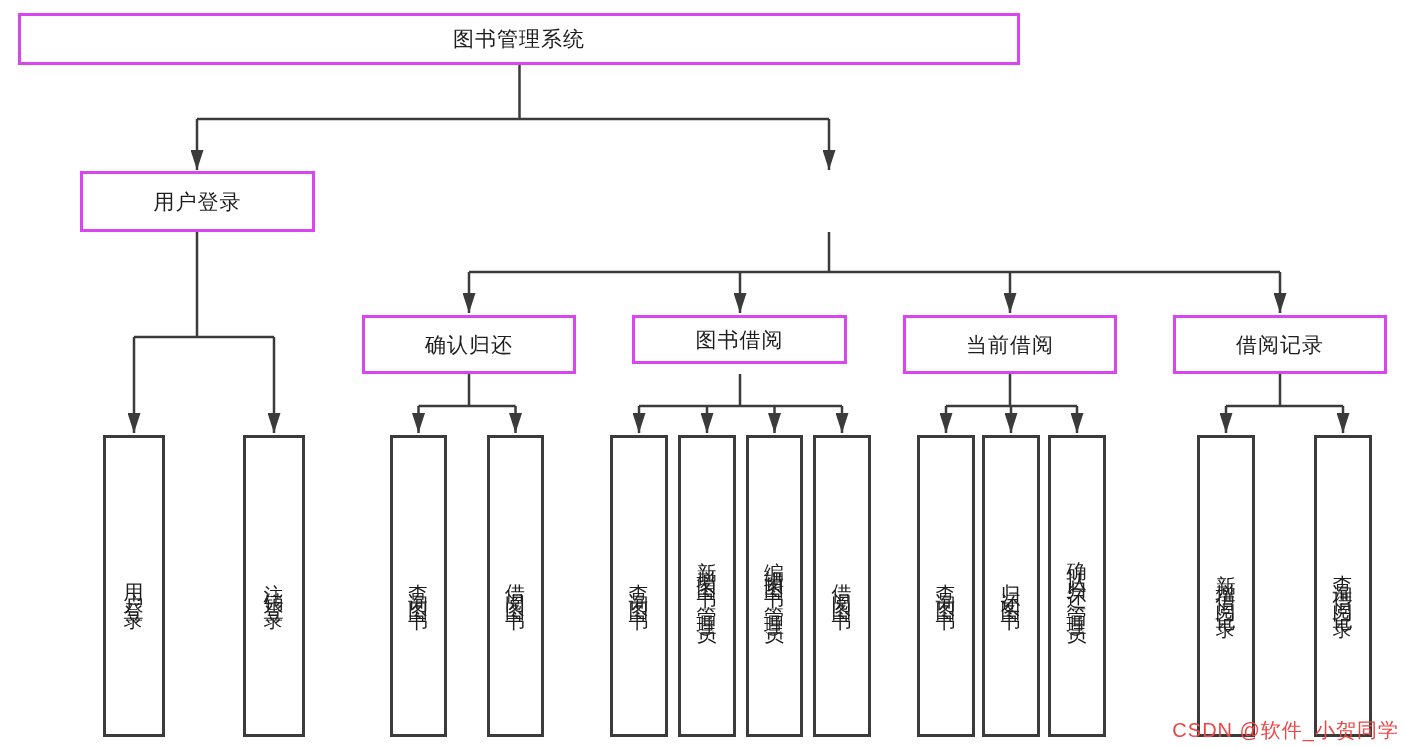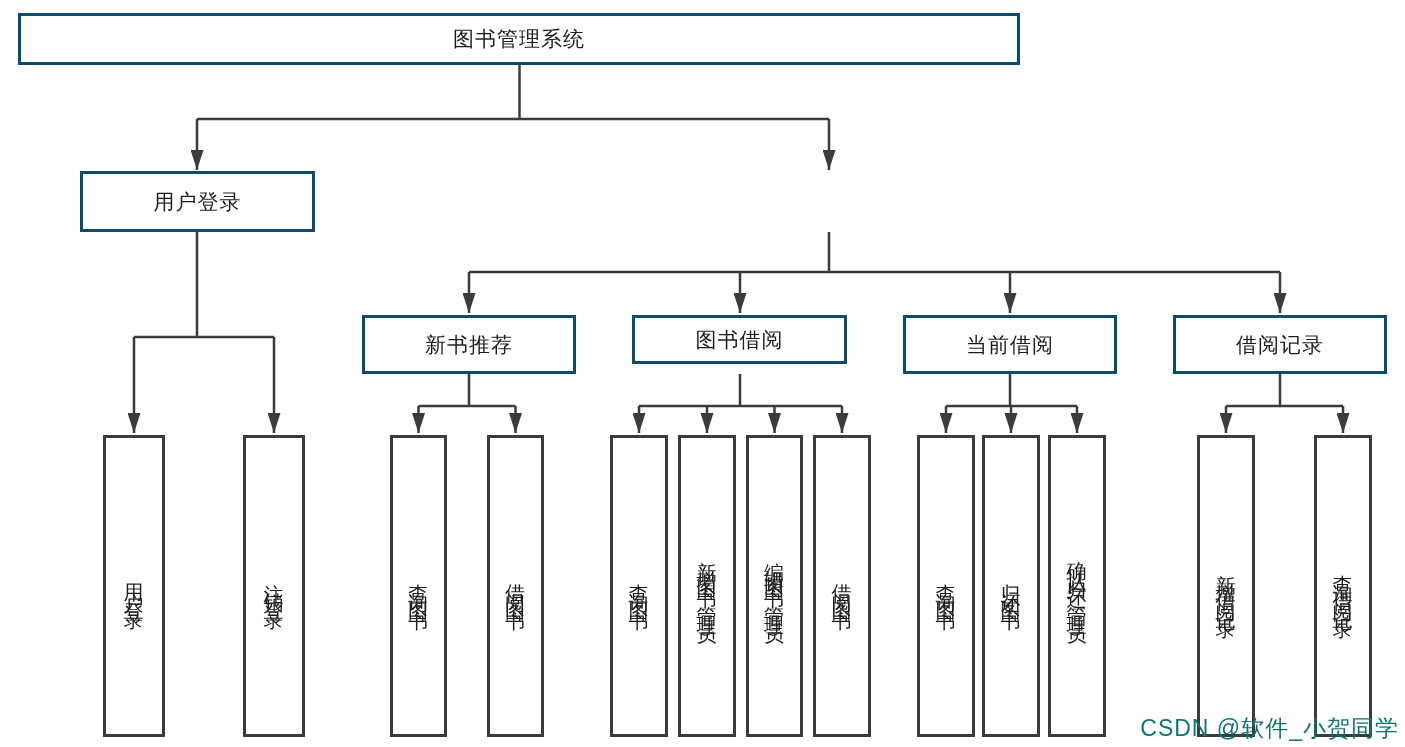--- a/index.html
+++ b/index.html
@@ -17,21 +17,21 @@
   }
   #connectors {
     position: absolute;
     left: 0; top: 0;
     width: 1405px; height: 747px;
     pointer-events: none;
   }
   .node {
     position: absolute;
     box-sizing: border-box;
-    border: 3px solid #0c4a6e;
+    border: 3px solid #d946ef;
     background: #ffffff;
     display: flex;
     align-items: center;
     justify-content: center;
     color: #1d1d1d;
     font-size: 21px;
     letter-spacing: 1px;
     white-space: nowrap;
     z-index: 2;
   }
@@ -50,22 +50,22 @@
   .vnode span {
     writing-mode: vertical-rl;
     text-orientation: mixed;
     letter-spacing: 9px;
     line-height: 1;
   }
   .watermark {
     position: absolute;
     right: 6px;
     bottom: 3px;
-    font-size: 23px;
-    color: #0f766e;
+    font-size: 20px;
+    color: #ef4444;
     letter-spacing: 1px;
     z-index: 3;
   }
   .stems {
     stroke: #3b3b3b;
     stroke-width: 2.5;
     fill: none;
   }
   .arrowline {
     stroke: #3b3b3b;
@@ -112,21 +112,21 @@
     <line class="arrowline" x1="1011" y1="406" x2="1011" y2="433"></line>
     <line class="arrowline" x1="1077" y1="406" x2="1077" y2="433"></line>
     <line class="arrowline" x1="1226" y1="406" x2="1226" y2="433"></line>
     <line class="arrowline" x1="1343" y1="406" x2="1343" y2="433"></line>
   </svg>
 
   <div class="node" style="left:18px; top:13px; width:1002px; height:52px;">图书管理系统</div>
 
   <div class="node" style="left:80px; top:171px; width:235px; height:61px;">用户登录</div>
 
-  <div class="node" style="left:362px; top:315px; width:214px; height:59px;">新书推荐</div>
+  <div class="node" style="left:362px; top:315px; width:214px; height:59px;">确认归还</div>
   <div class="node" style="left:632px; top:315px; width:215px; height:49px;">图书借阅</div>
   <div class="node" style="left:1173px; top:315px; width:214px; height:59px;">借阅记录</div>
   <div class="node" style="left:903px; top:315px; width:214px; height:59px;">当前借阅</div>
 
   <div class="vnode" style="left:103px; top:435px; width:62px; height:302px;">
     <span>用户登录</span>
   </div>
   <div class="vnode" style="left:243px; top:435px; width:62px; height:302px;">
     <span>注销登录</span>
   </div>

